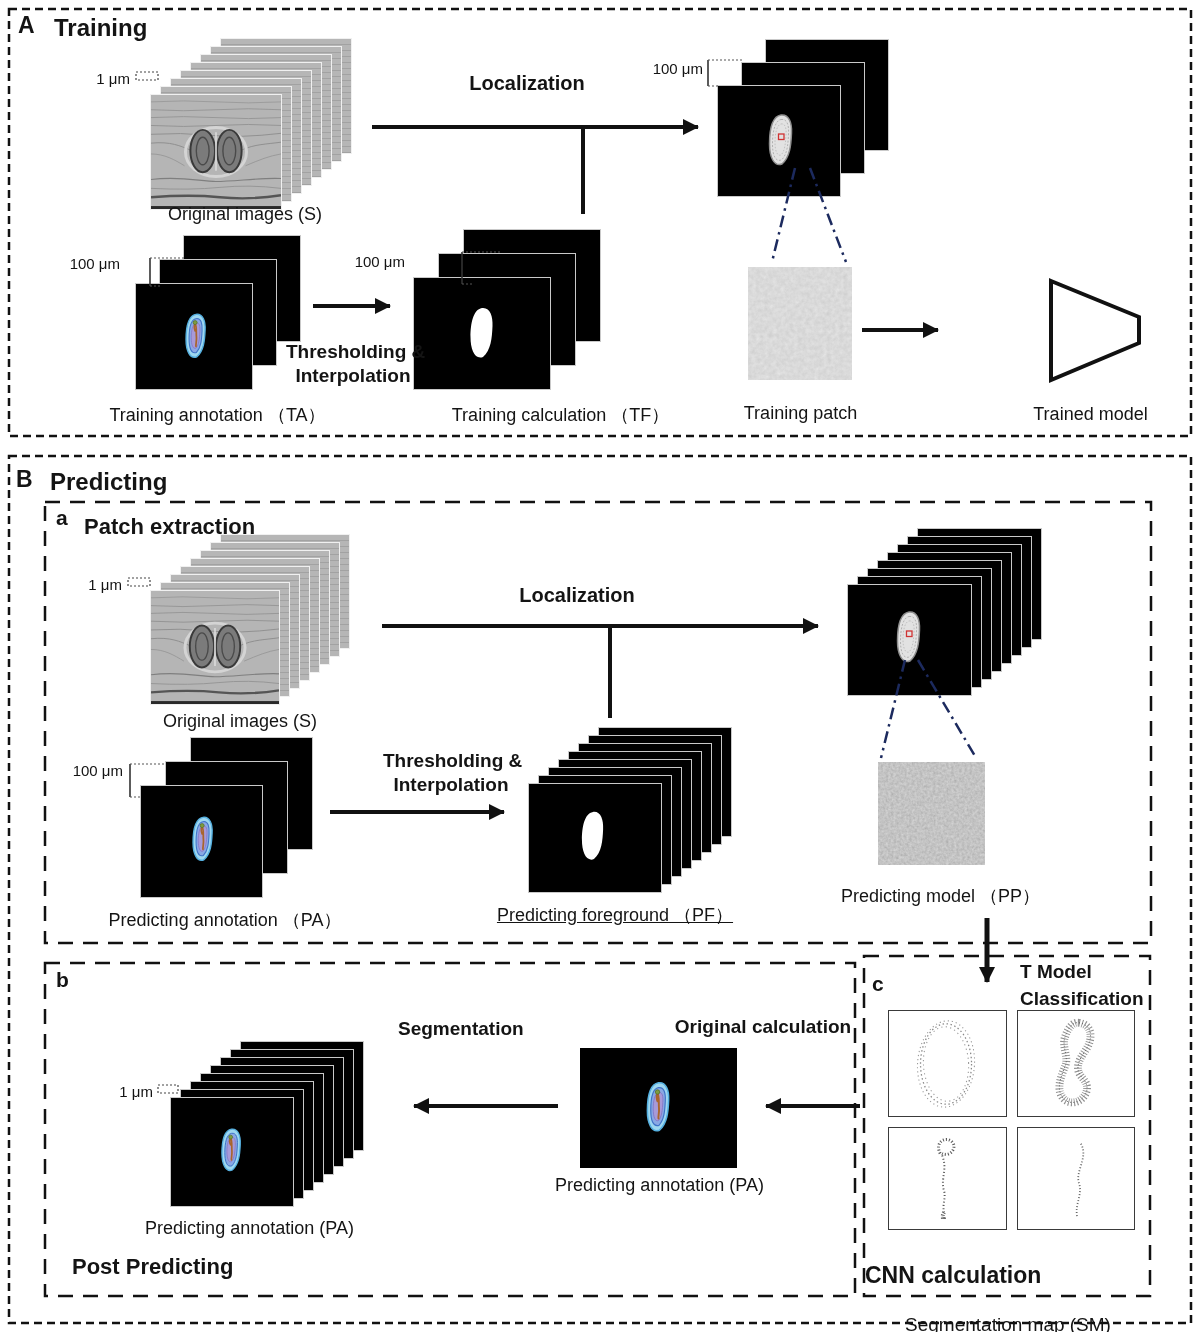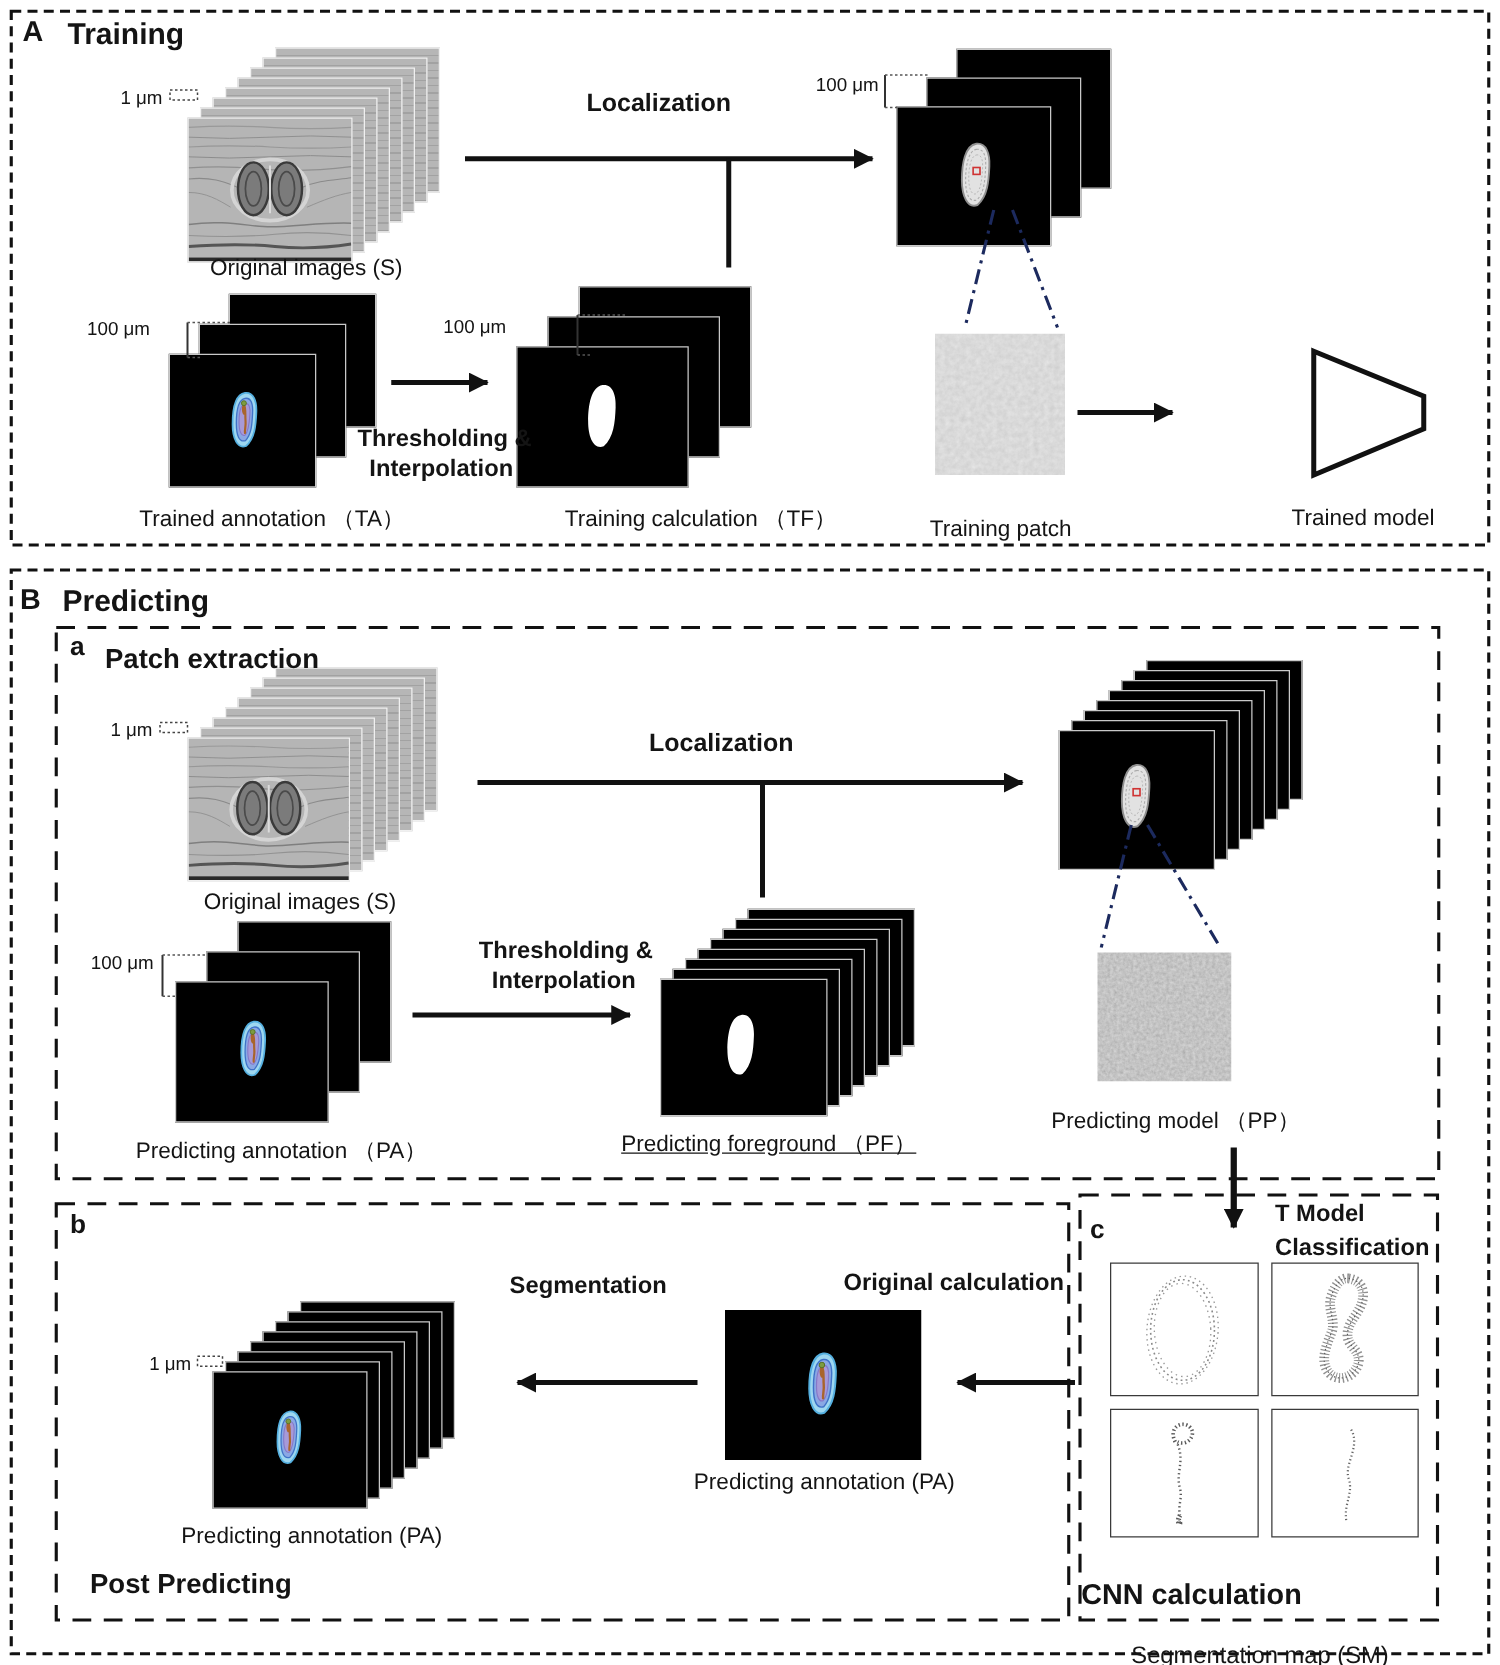--- a/index.html
+++ b/index.html
@@ -123,21 +123,21 @@
   <div class="stack" style="left:135px;top:235px;width:166px;height:155px;--w:118px;--h:107px;--dx:24px;--dy:24px;">
     <div class="layer black" style="--i:2"></div>
     <div class="layer black" style="--i:1"></div>
     <div class="layer black" style="--i:0">
       <svg class="blob" style="left:47px;top:27px;width:26px;height:50px" viewBox="0 0 30 54">
           <use href="#blob-color"></use>
         </svg>
     </div>
   </div>
   <div class="lbl scale" style="left:55px;top:255px;width:65px;">100 μm</div>
-  <div class="lbl cap" style="left:100px;top:403px;width:235px;">Trained annotation （TA）</div>
+  <div class="lbl cap" style="left:100px;top:403px;width:235px;">Training annotation （TA）</div>
 
   <div class="lbl b" style="left:286px;top:341px;width:134px;font-size:19px;text-align:center;">Thresholding &amp;</div>
   <div class="lbl b" style="left:286px;top:365px;width:134px;font-size:19px;text-align:center;">Interpolation</div>
 
   <div class="stack" style="left:413px;top:229px;width:188px;height:161px;--w:138px;--h:113px;--dx:25px;--dy:24px;">
     <div class="layer black" style="--i:2"></div>
     <div class="layer black" style="--i:1"></div>
     <div class="layer black" style="--i:0">
       <svg class="blob" style="left:50px;top:28px;width:36px;height:54px" viewBox="0 0 30 54">
           <use href="#blob-white"></use>
@@ -158,21 +158,21 @@
         </svg>
     </div>
   </div>
   <div class="lbl scale" style="left:615px;top:60px;width:88px;">100 μm</div>
 
   <div class="patch" style="left:748px;top:267px;width:104px;height:113px;">
     <svg class="fillsvg">
       <rect width="100%" height="100%" fill="#adadad" filter="url(#noiseL)"></rect>
     </svg>
   </div>
-  <div class="lbl cap" style="left:718px;top:403px;width:165px;margin-top:10px;">Training patch</div>
+  <div class="lbl cap" style="left:718px;top:403px;width:165px;">Training patch</div>
   <div class="lbl cap" style="left:1008px;top:404px;width:165px;">Trained model</div>
 
   <div class="lbl b" style="left:16px;top:466px;font-size:23px;">B</div>
   <div class="lbl b" style="left:50px;top:468px;font-size:24px;">Predicting</div>
 
   <div class="lbl b" style="left:56px;top:506px;font-size:21px;">a</div>
   <div class="lbl b" style="left:84px;top:514px;font-size:22px;">Patch extraction</div>
 
   <div class="stack" style="left:150px;top:534px;width:200px;height:171px;--w:130px;--h:115px;--dx:10px;--dy:8px;">
     <div class="layer micro" style="--i:7"></div>
@@ -239,21 +239,21 @@
   </div>
 
   <div class="patch" style="left:878px;top:762px;width:107px;height:103px;">
     <svg class="fillsvg">
       <rect width="100%" height="100%" fill="#9a9a9a" filter="url(#noiseD)"></rect>
     </svg>
   </div>
   <div class="lbl cap" style="left:838px;top:884px;width:205px;">Predicting model （PP）</div>
 
   <div class="lbl b" style="left:56px;top:968px;font-size:21px;">b</div>
-  <div class="lbl b" style="left:398px;top:1018px;width:145px;font-size:19px;text-align:center;">Segmentation</div>
+  <div class="lbl b" style="left:398px;top:1018px;width:145px;font-size:19px;">Segmentation</div>
   <div class="lbl b" style="left:668px;top:1016px;width:190px;font-size:19px;text-align:center;">Original calculation</div>
 
   <div class="stack" style="left:170px;top:1041px;width:194px;height:166px;--w:124px;--h:110px;--dx:10px;--dy:8px;">
     <div class="layer black" style="--i:7"></div>
     <div class="layer black" style="--i:6"></div>
     <div class="layer black" style="--i:5"></div>
     <div class="layer black" style="--i:4"></div>
     <div class="layer black" style="--i:3"></div>
     <div class="layer black" style="--i:2"></div>
     <div class="layer black" style="--i:1"></div>

